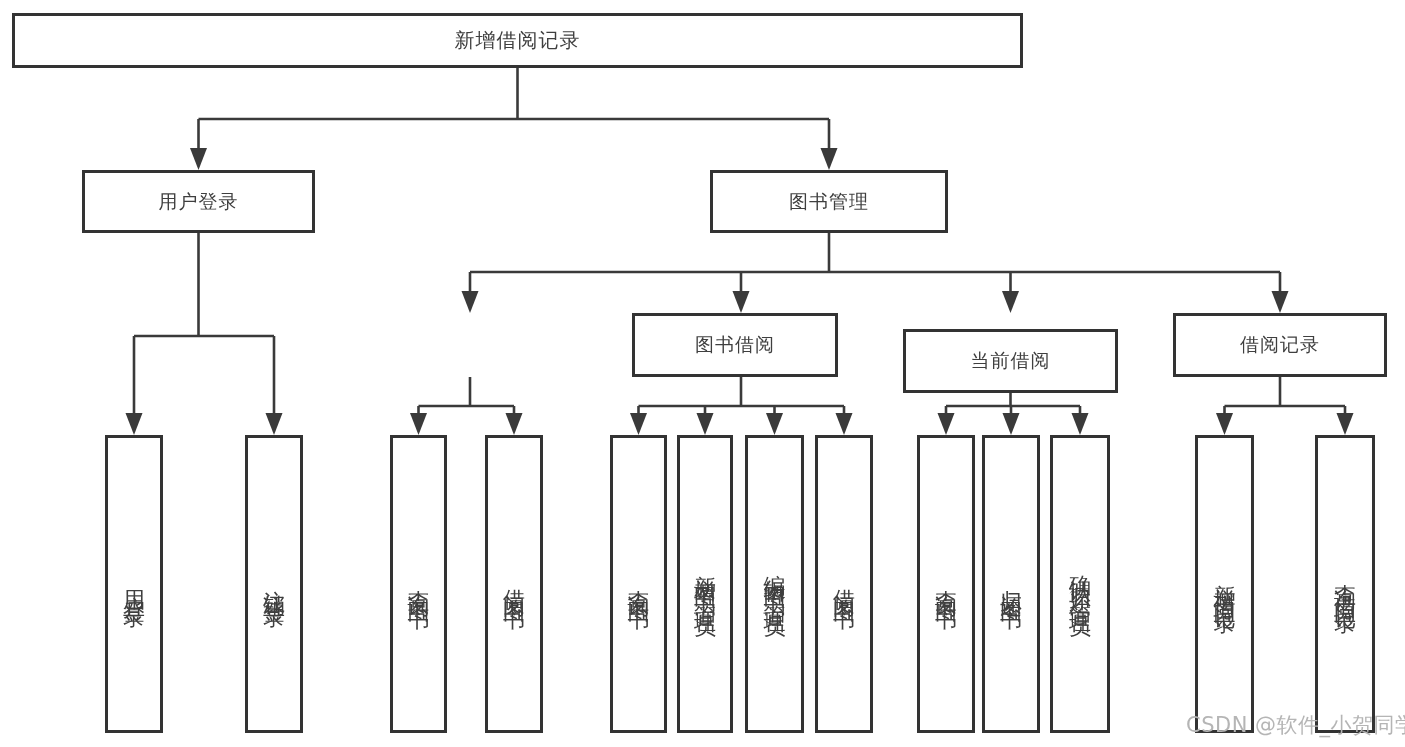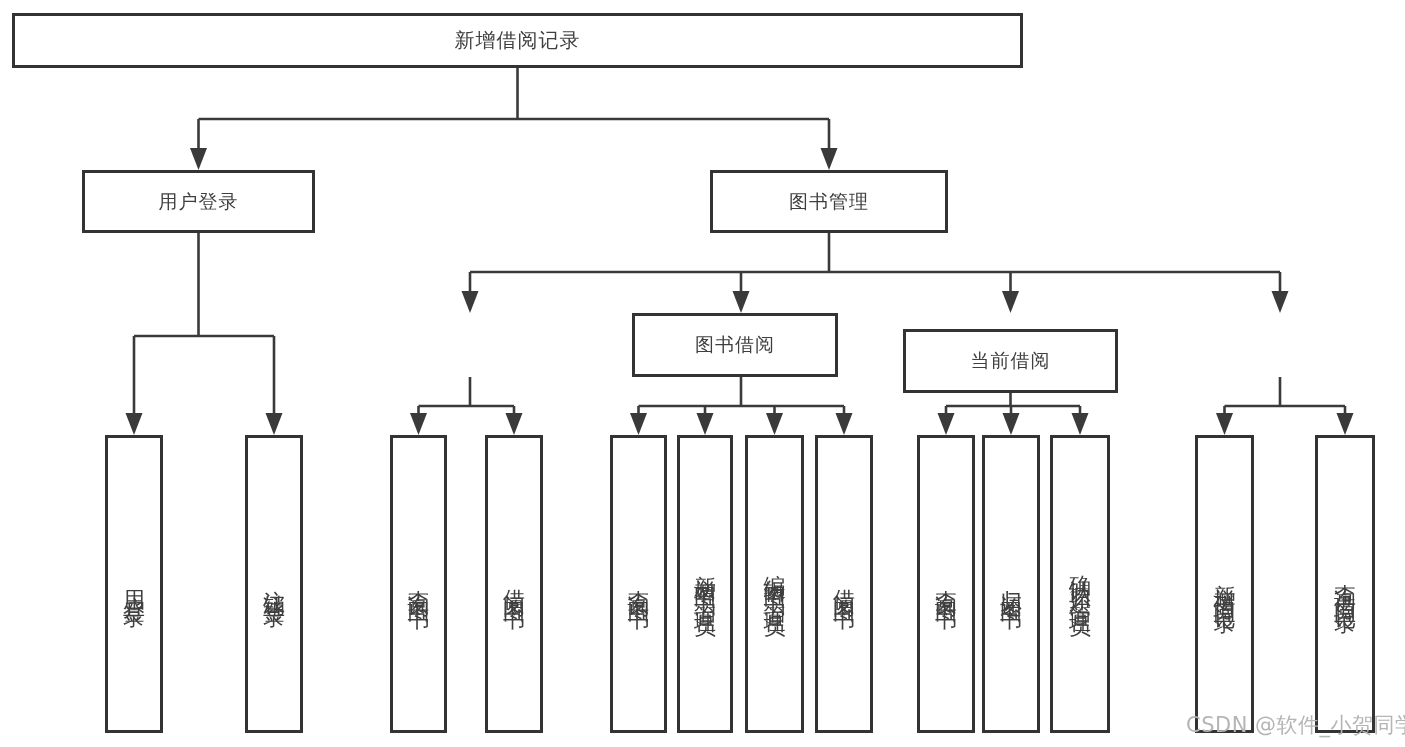--- a/index.html
+++ b/index.html
@@ -84,20 +84,21 @@
       <polygon points="1336.5,413 1353.5,413 1345,435" fill="#3a3a3a"></polygon>
     </svg>
 
   <div class="box h root" style="left:12px;top:13px;width:1011px;height:55px;">新增借阅记录</div>
 
   <div class="box h" style="left:82px;top:170px;width:233px;height:63px;">用户登录</div>
   <div class="box h" style="left:710px;top:170px;width:238px;height:63px;">图书管理</div>
 
   <div class="box h" style="left:632px;top:313px;width:206px;height:64px;">图书借阅</div>
   <div class="box h" style="left:903px;top:329px;width:215px;height:64px;">当前借阅</div>
+  <div class="box h" style="left:1173px;top:313px;width:214px;height:64px;">借阅记录</div>
 
   <div class="box v" style="left:105px;top:435px;width:58px;height:298px;">用户登录</div>
   <div class="box v" style="left:245px;top:435px;width:58px;height:298px;">注销登录</div>
 
   <div class="box v" style="left:390px;top:435px;width:57px;height:298px;">查询图书</div>
   <div class="box v" style="left:485px;top:435px;width:58px;height:298px;">借阅图书</div>
 
   <div class="box v" style="left:610px;top:435px;width:57px;height:298px;">查询图书</div>
   <div class="box v" style="left:677px;top:435px;width:56px;height:298px;">新增图书（管理员）</div>
   <div class="box v" style="left:745px;top:435px;width:59px;height:298px;">编辑图书（管理员）</div>

